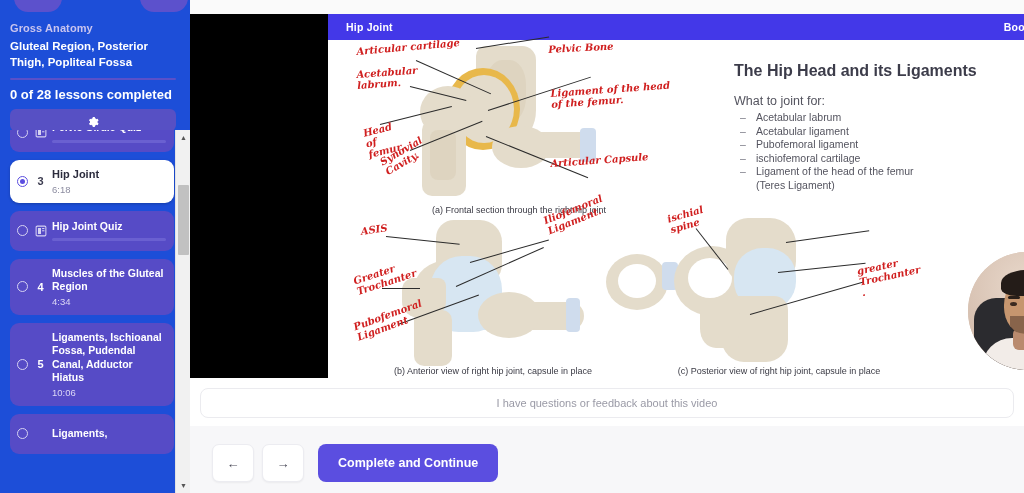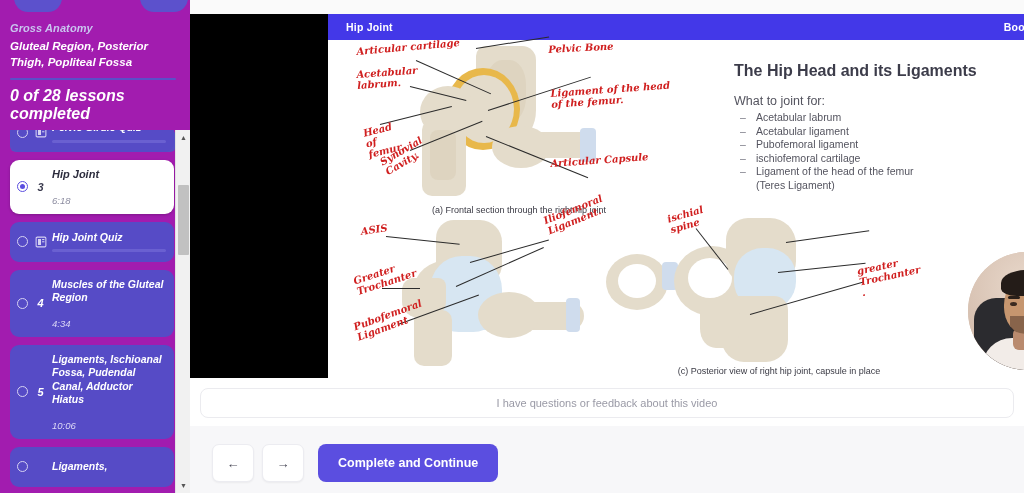--- a/index.html
+++ b/index.html
@@ -8,23 +8,22 @@
     font-family: "Liberation Sans", sans-serif;
     background: #ffffff;
     overflow: hidden;
   }
   #app { position: relative; width: 1024px; height: 493px; }
 
   
   .sidebar {
     position: absolute; left: 0; top: 0;
     width: 190px; height: 493px;
-    background: #a21caf;
+    background: #1d4ed8;
     overflow: hidden;
-    font-style: italic;
   }
   .sidebar-topstub { position: absolute; left: 0; top: 0; width: 190px; height: 16px; }
   .stub-pill {
     position: absolute; top: -18px; height: 30px; width: 48px;
     border-radius: 14px; background: #5c51cc;
   }
   .stub-pill.a { left: 14px; }
   .stub-pill.b { left: 140px; }
 
   .course-head { position: absolute; left: 0; top: 16px; width: 190px; padding: 4px 10px 0 10px; }
@@ -33,21 +32,21 @@
     line-height: 16px; letter-spacing: .1px;
   }
   .course-title {
     font-size: 11.5px; font-weight: bold; color: #ffffff;
     line-height: 16px; margin-top: 2px;
   }
   .divider-line {
     margin-top: 8px; height: 2px; width: 166px; background: #5a50c9; border-radius: 2px;
   }
   .lessons-count {
-    margin-top: 7px; font-size: 16px; font-weight: bold; color: #ffffff;
+    margin-top: 7px; font-size: 13px; font-weight: bold; color: #ffffff;
   }
   .gear-bar {
     margin-top: 7px; width: 166px; height: 22px; border-radius: 6px;
     background: #5750c4; display: flex; align-items: center; justify-content: center;
   }
   .gear-icon { width: 12px; height: 12px; display: block; }
 
   
   .lesson-list {
     position: absolute; left: 0; top: 130px; width: 176px; height: 363px;
@@ -77,21 +76,21 @@
   .lesson.active .l-num { color: #3b3b4f; }
   .l-quizicon {
     width: 13px; height: 13px; flex: 0 0 auto; margin-right: 5px;
     display: flex; align-items: center; justify-content: center;
   }
   .l-body { flex: 1 1 auto; min-width: 0; }
   .l-title {
     font-size: 10.5px; font-weight: bold; color: #ffffff; line-height: 13.5px;
   }
   .lesson.active .l-title { color: #2c2c3d; font-size: 11px; }
-  .l-time { font-size: 9.5px; color: #ddd9f6; margin-top: 13px; }
+  .l-time { font-size: 9.5px; color: #ddd9f6; margin-top: 2px; }
   .lesson.active .l-time { color: #8c8ca0; }
   .l-bar {
     margin-top: 5px; height: 3px; width: 100%; border-radius: 3px; background: #6a60d1;
   }
 
   
   .scroll-track {
     position: absolute; left: 175px; top: 130px; width: 15px; height: 363px;
     background: #f1f1f1; border-left: 1px solid #e2e2e2;
   }
@@ -387,20 +386,21 @@
             <div class="lead" style="left:118px; top:44px; width:82px; transform:rotate(-16deg);"></div>
 
             <div class="hw" style="left:8px; top:8px; transform:rotate(-8deg);">ASIS</div>
             <div class="hw" style="left:0px; top:58px; transform:rotate(-18deg);">Greater
 Trochanter</div>
             <div class="hw" style="left:0px; top:104px; transform:rotate(-20deg);">Pubofemoral
 Ligament</div>
             <div class="hw" style="left:190px; top:-2px; transform:rotate(-22deg);">Iliofemoral
 Ligament.</div>
 
+            <div class="fig-cap" style="left:-4px; top:148px; width:290px;">(b) Anterior view of right hip joint, capsule in place</div>
           </div>
 
           <div class="fig" style="left:272px; top:178px; width:260px; height:150px;">
             <div class="bone" style="left:6px; top:36px; width:62px; height:56px; border-radius:50%;"></div>
             <div class="bone" style="left:18px; top:46px; width:38px; height:34px; border-radius:50%; background:#ffffff;"></div>
             <div class="cart" style="left:62px; top:44px; width:16px; height:28px; border-radius:4px;"></div>
             <div class="bone" style="left:74px; top:28px; width:76px; height:70px; border-radius:50%;"></div>
             <div class="bone" style="left:88px; top:40px; width:44px; height:40px; border-radius:50%; background:#ffffff;"></div>
             <div class="bone" style="left:126px; top:0px; width:70px; height:66px; border-radius:22px 26px 34% 34%;"></div>
             <div class="lig" style="left:134px; top:30px; width:62px; height:62px; border-radius:46%;"></div>

